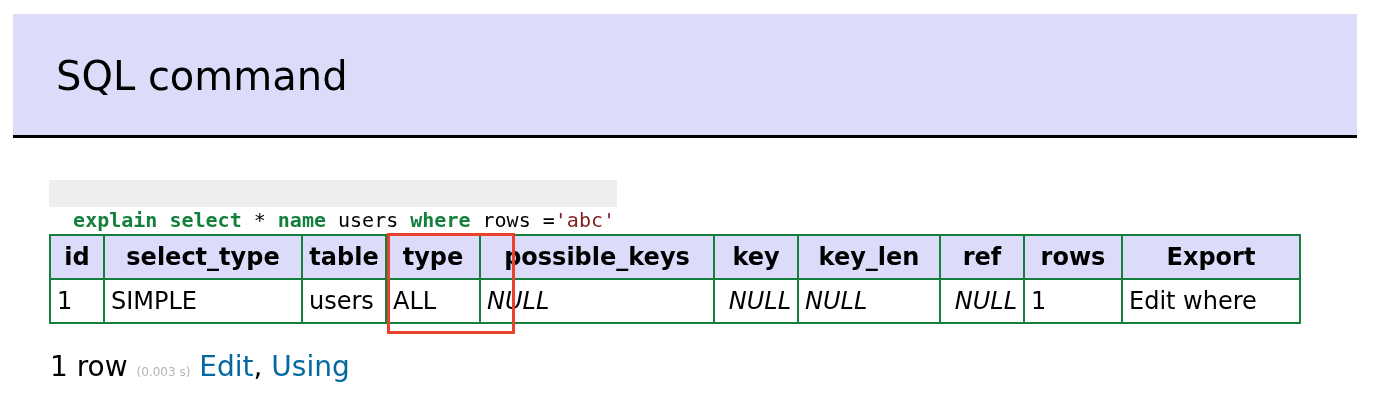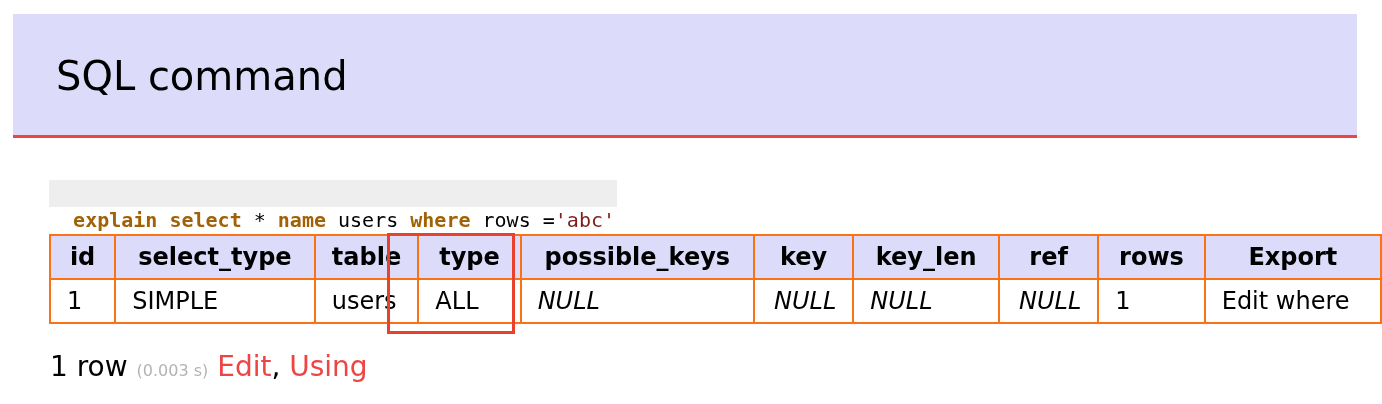--- a/index.html
+++ b/index.html
@@ -1,38 +1,38 @@
 <!DOCTYPE html>
 <html><head>
 <meta charset="utf-8">
 <style>
   html, body { margin: 0; padding: 0; background: #ffffff; }
   body { width: 1382px; height: 404px; position: relative; overflow: hidden;
          font-family: "DejaVu Sans", "Liberation Sans", sans-serif; color: #000; }
   .header { position: absolute; left: 13px; top: 14px; width: 1344px; height: 121px;
-            background: #dcdcfa; border-bottom: 3px solid #ef4444; }
+            background: #dcdcfa; border-bottom: 3px solid #000000; }
   .header h2 { margin: 0; position: absolute; left: 43px; top: 38px;
                font-size: 40px; font-weight: normal; letter-spacing: 0px; line-height: 48px; }
   .sql { position: absolute; left: 49px; top: 180px; height: 27px; padding: 0 2px 0 0;
          background: #eeeeee; font-family: "DejaVu Sans Mono", "Liberation Mono", monospace;
          font-size: 20px; line-height: 27px; white-space: pre; }
-  .kw { color: #a16207; font-weight: bold; }
+  .kw { color: #15803d; font-weight: bold; }
   .str { color: #7f1d1d; }
   table.res { position: absolute; left: 49px; top: 234px; border-collapse: collapse;
               border: 2px solid #999; font-size: 24px; }
-  table.res th, table.res td { border: 2px solid #f97316; padding: 0 16px; height: 42px; white-space: nowrap; }
+  table.res th, table.res td { border: 2px solid #15803d; padding: 0 6px; height: 42px; white-space: nowrap; }
   table.res th { background: #dcdcfa; font-weight: bold; text-align: center; height: 42px; }
   table.res td { background: #fff; text-align: left; height: 42px; }
   table.res td.null { font-style: italic; }
   table.res td.right { text-align: right; }
   .hl { position: absolute; left: 387px; top: 233px; width: 122px; height: 95px;
         border: 3px solid #e8412c; pointer-events: none; }
   .footer { position: absolute; left: 50px; top: 350px; font-size: 28px; line-height: 34px; }
-  .time { color: #b3b3b3; font-size: 16px; }
-  .footer a { color: #ef4444; text-decoration: none; margin-top: 20px; }
+  .time { color: #b3b3b3; font-size: 12px; }
+  .footer a { color: #0369a1; text-decoration: none; margin-top: 20px; }
 </style>
 </head>
 <body>
 
 <div class="header">
   <h2>SQL command</h2>
 </div>
 
 <code class="sql">
   <span class="kw">explain</span><span> </span><span class="kw">select</span><span> * </span><span class="kw">name</span><span> users </span><span class="kw">where</span><span> rows =</span><span class="str">'abc'</span>

